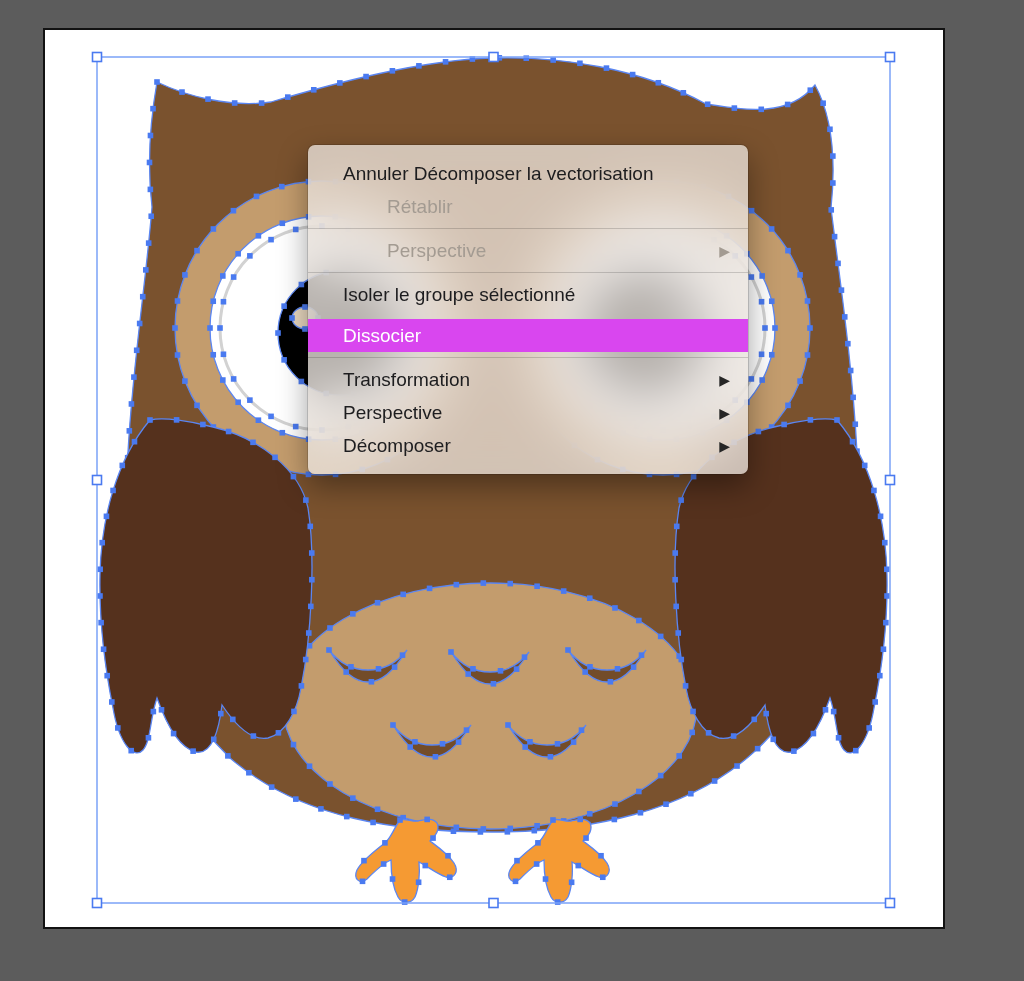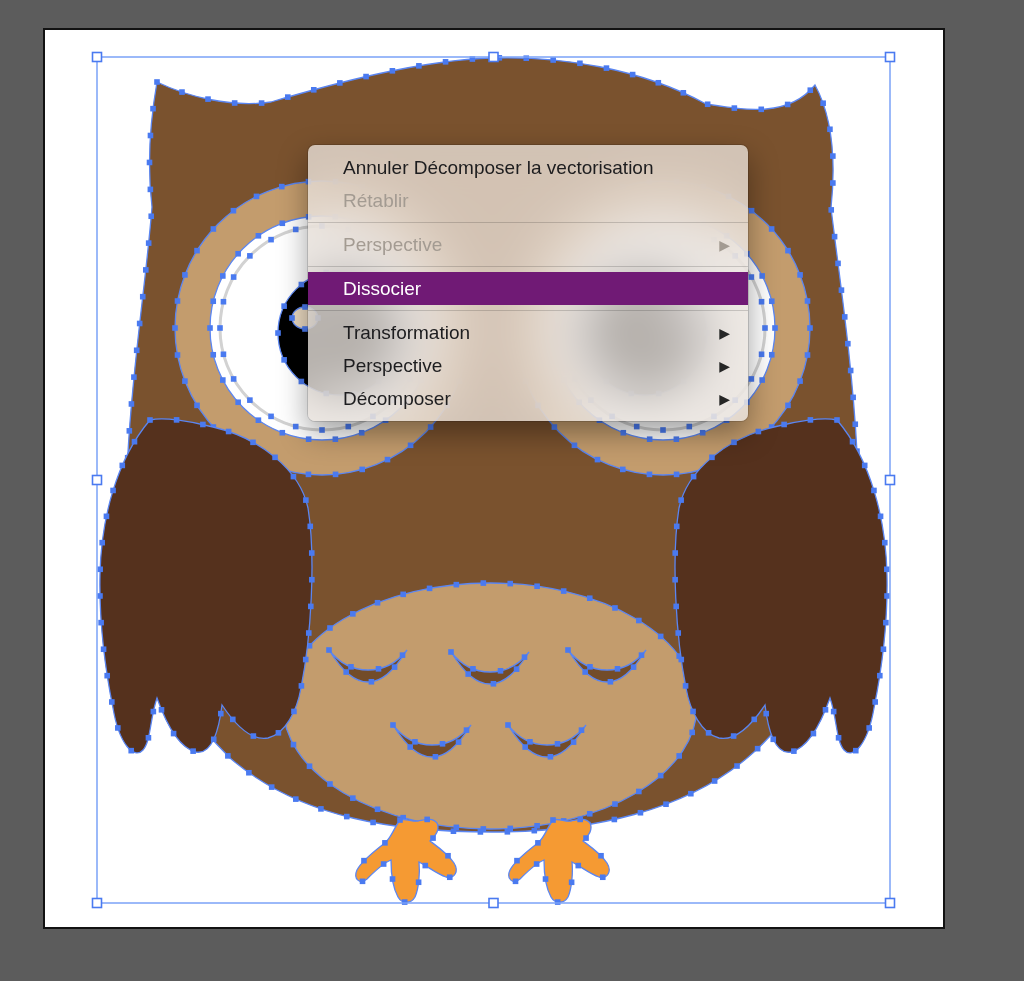--- a/index.html
+++ b/index.html
@@ -17,33 +17,33 @@
   svg.canvas{position:absolute;left:0;top:0;width:1024px;height:981px;}
   .sel{stroke:#5b86f2;stroke-width:1.3px;}
   .nofill{fill:none;}
   .ring{stroke:#d2d2d2;stroke-width:3px;}
   .anchor{fill:#4a7af0;stroke:none;}
   .bbox{fill:none;stroke:#7ba2f7;stroke-width:1.5px;}
   .handle{fill:#ffffff;stroke:#4a7af0;stroke-width:1.6px;}
   
   .menu{
     position:absolute;left:308px;top:145px;width:440px;
-    box-sizing:border-box;padding:6px 0;border-radius:7px;
+    box-sizing:border-box;padding:12px 0;border-radius:7px;
     background:rgba(233,227,221,0.78);
     -webkit-backdrop-filter:blur(24px) saturate(1.3);
     backdrop-filter:blur(24px) saturate(1.3);
     box-shadow:0 0 0 1px rgba(0,0,0,0.14), 0 12px 30px rgba(0,0,0,0.38);
     font-size:19px;color:#1d1d1f;z-index:5;
   }
   .menu-item{
     height:33px;display:flex;align-items:center;
     padding:0 18px 0 35px;white-space:nowrap;
   }
-  .menu-item.disabled{color:#a39b92;}
-  .menu-item.highlighted{background:#701a75;color:#ffffff;}
+  .menu-item.disabled{color:#a39b92;margin-left:44px;}
+  .menu-item.highlighted{background:#d946ef;color:#ffffff;margin-top:8px;}
   .menu-sep{height:1px;background:rgba(0,0,0,0.16);margin:5px 0;}
   .arrow{margin-left:auto;font-size:14px;color:#262626;line-height:1;}
   .menu-item.disabled .arrow{color:#a39b92;}
 </style>
 </head>
 <body>
 
 <div class="artboard"></div>
 
 <svg class="canvas" viewBox="0 0 1024 981">
@@ -628,20 +628,23 @@
   </div>
   <div class="menu-item disabled">
     <span>Rétablir</span>
   </div>
   <div class="menu-sep"></div>
   <div class="menu-item disabled">
     <span>Perspective</span>
     <span class="arrow">▶</span>
   </div>
   <div class="menu-sep"></div>
+  <div class="menu-item">
+    <span>Isoler le groupe sélectionné</span>
+  </div>
   <div class="menu-item highlighted">
     <span>Dissocier</span>
   </div>
   <div class="menu-sep"></div>
   <div class="menu-item">
     <span>Transformation</span>
     <span class="arrow">▶</span>
   </div>
   <div class="menu-item">
     <span>Perspective</span>

